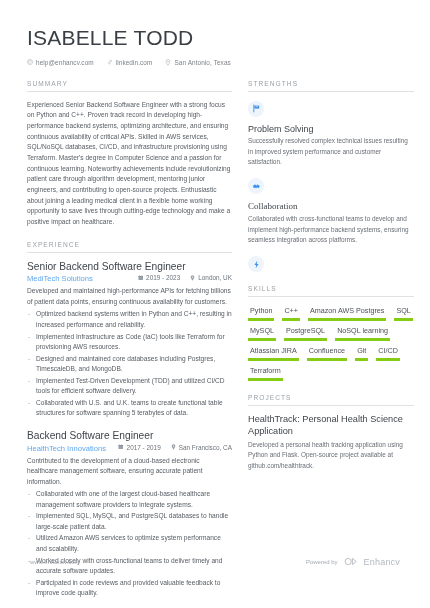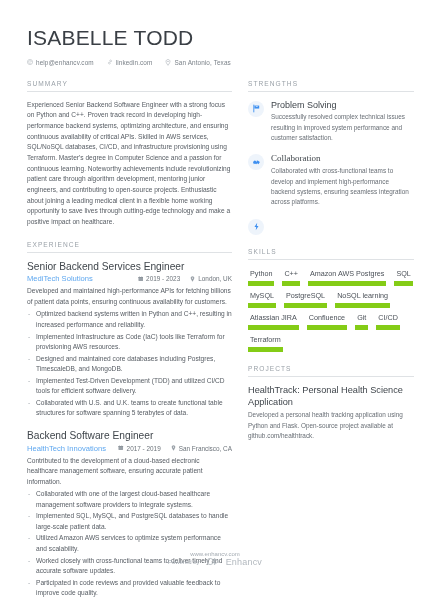--- a/index.html
+++ b/index.html
@@ -81,21 +81,21 @@
   
   .job { margin-bottom: 11px; }
   .job-title {
     font-size: 10.2px;
     color: #3f454b;
     line-height: 1.25;
     margin-bottom: 1px;
   }
   .job-meta {
     display: flex;
-    align-items: center;
+    align-items: flex-start;
     font-size: 6.4px;
     color: #6c737a;
     margin-bottom: 3px;
   }
   .company {
     color: #5ea7ef;
     font-size: 7.6px;
     flex: 0 0 auto;
   }
   .meta-right {
@@ -123,21 +123,21 @@
   }
   ul.bullets li::before {
     content: "-";
     position: absolute;
     left: 1px;
     top: 0;
     color: #9aa1a8;
   }
 
   
-  .strength { display: flex; gap: 7px; margin-bottom: 10px; }
+  .strength { display: flex; gap: 7px; margin-bottom: 10px; flex-direction: column; }
   .strength-icon {
     flex: 0 0 auto;
     width: 16px; height: 16px;
     border-radius: 50%;
     background: #eef4fb;
     display: flex; align-items: center; justify-content: center;
     margin-top: 1px;
   }
   .strength-body { flex: 1 1 auto; }
   .strength-name {
@@ -151,21 +151,21 @@
     line-height: 1.62;
     color: #686e75;
   }
 
   
   .skills-wrap { display: flex; flex-wrap: wrap; gap: 4px 8px; }
   .skill {
     font-size: 7.2px;
     color: #4b5158;
     padding: 1px 2px 3px 2px;
-    border-bottom: 5px solid #84cc16;
+    border-bottom: 3px solid #84cc16;
     white-space: nowrap;
   }
 
   
   .project { margin-bottom: 9px; }
   .project-name {
     font-size: 9.2px;
     color: #3f454b;
     line-height: 1.28;
     margin-bottom: 2px;
@@ -174,27 +174,26 @@
     font-size: 6.4px;
     line-height: 1.62;
     color: #686e75;
   }
 
   
   .footer {
     position: absolute;
     left: 0; right: 0;
     bottom: 25px;
-    padding: 0 42px;
+    padding: 0 30px;
     display: flex;
     align-items: center;
     justify-content: space-between;
     font-size: 6px;
     color: #a4abb2;
-    flex-direction: column;
   }
   .brand { display: flex; align-items: center; gap: 6px; }
   .brand-name { font-size: 9px; color: #b3b9bf; letter-spacing: 0.2px; }
 </style>
 </head>
 <body>
 
 <div class="page">
 
   <div>
@@ -238,21 +237,21 @@
 
       <div class="sec">
         <div class="sec-title">SUMMARY</div>
         <div class="summary-text">Experienced Senior Backend Software Engineer with a strong focus on Python and C++. Proven track record in developing high-performance backend systems, optimizing architecture, and ensuring continuous availability of critical APIs. Skilled in AWS services, SQL/NoSQL databases, CI/CD, and infrastructure provisioning using Terraform. Master's degree in Computer Science and a passion for continuous learning. Noteworthy achievements include revolutionizing patient care through algorithm development, mentoring junior engineers, and contributing to open-source projects. Enthusiastic about joining a leading medical client in a flexible home working opportunity to save lives through cutting-edge technology and make a positive impact on healthcare.</div>
       </div>
 
       <div class="sec">
         <div class="sec-title">EXPERIENCE</div>
 
         <div class="job">
-          <div class="job-title">Senior Backend Services Engineer</div>
+          <div class="job-title">Senior Backend Software Engineer</div>
           <div class="job-meta">
             <span class="company">MediTech Solutions</span>
             <span class="meta-right">
               <span class="meta-chip">
                 <span>
                   <svg width="5.5" height="5.5" viewBox="0 0 12 12">
                       <rect x="1" y="2.2" width="10" height="8.8" rx="1" fill="#9aa1a8"></rect>
                       <rect x="1" y="2.2" width="10" height="2.2" fill="#8b9299"></rect>
                       <rect x="3" y=".7" width="1.3" height="2.4" rx=".5" fill="#9aa1a8"></rect>
                       <rect x="7.7" y=".7" width="1.3" height="2.4" rx=".5" fill="#9aa1a8"></rect>

